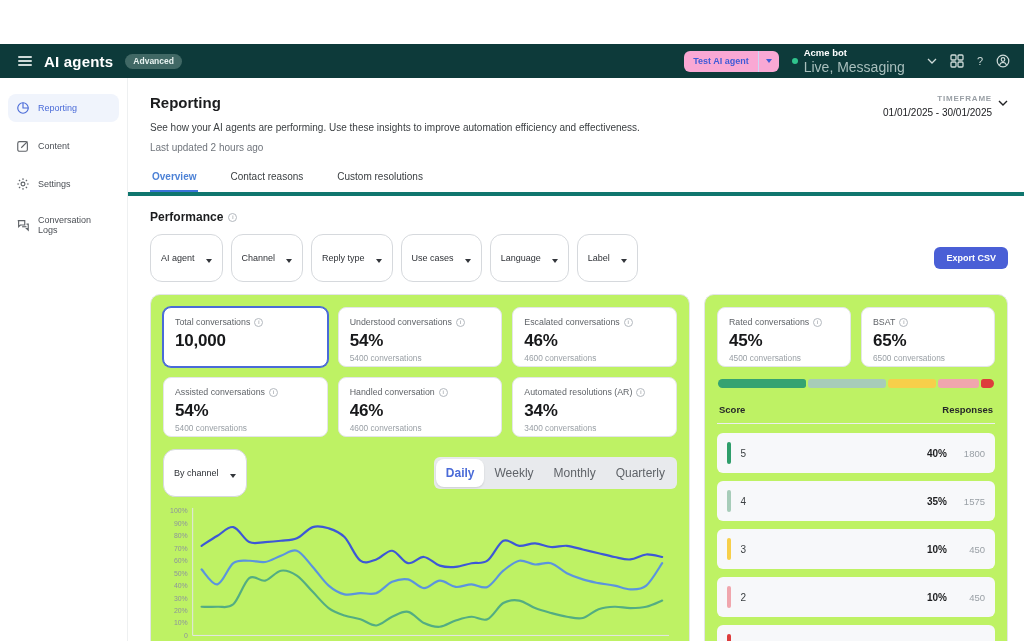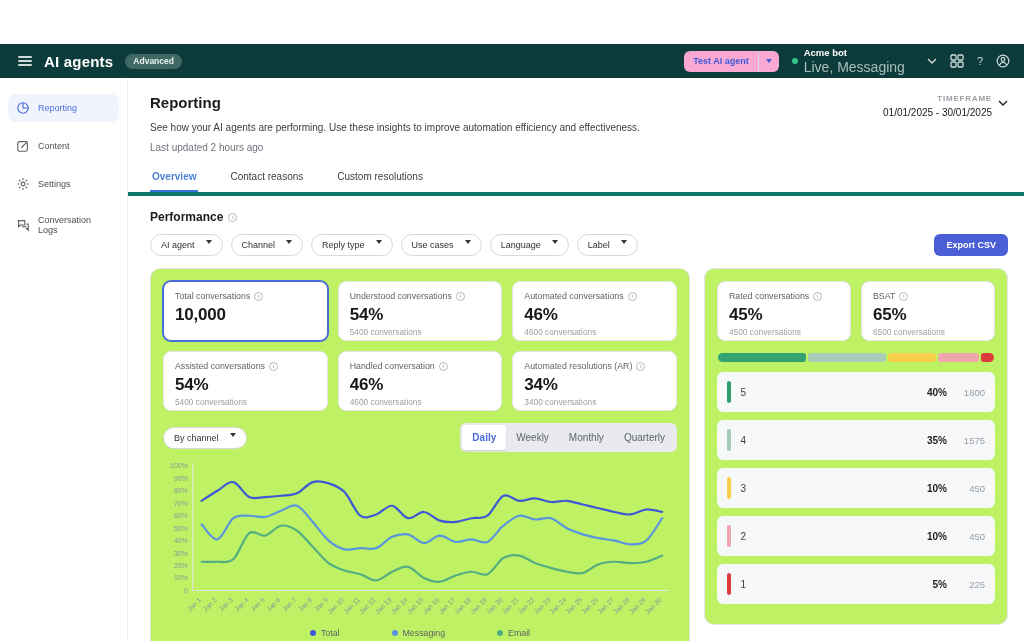--- a/index.html
+++ b/index.html
@@ -51,40 +51,40 @@
   .tab.active { color:#4d82d6; font-weight:700; border-bottom-color:#3b74d9; }
 
   
   .perf { padding:14px 16px 0 22px; }
   .perf-head { display:flex; align-items:center; gap:5px; }
   .perf-title { font-size:12px; font-weight:700; color:#1b1c1e; }
   .info { width:9px; height:9px; border:1px solid #b4b9bf; border-radius:50%; display:inline-flex; align-items:center; justify-content:center; color:#8a8f96; flex:0 0 auto; }
   .info::after { content:"i"; font-size:6px; line-height:1; }
   .filter-row { display:flex; align-items:center; margin-top:10px; }
   .filters { display:flex; gap:8px; flex:1; }
-  .fbtn { display:flex; align-items:flex-start; gap:11px; border:1px solid #d6d9dd; border-radius:12px; background:#fff; padding:5px 10px; font-size:9px; color:#2f3237; cursor:pointer; }
+  .fbtn { display:flex; align-items:flex-end; gap:11px; border:1px solid #d6d9dd; border-radius:12px; background:#fff; padding:18px 10px; font-size:9px; color:#2f3237; cursor:pointer; }
   .fbtn .tri { border-top-color:#33363b; }
   .export-btn { background:#4a5fd6; color:#fff; font-size:9px; font-weight:700; border:none; border-radius:6px; padding:6px 12px; cursor:pointer; }
 
   .cards { display:flex; gap:14px; margin-top:12px; align-items:flex-start; }
   .card { background:#bef264; border:1px solid #e3e5e8; border-radius:10px; padding:12px; }
   .card.left { width:540px; flex:0 0 auto; }
   .card.right { flex:1 1 auto; }
 
   .metric-grid { display:grid; grid-template-columns:repeat(3,1fr); gap:10px; }
   .metric-grid.two { grid-template-columns:repeat(2,1fr); }
   .mbox { border:1px solid #e3e5e8; border-radius:8px; padding:9px 11px; height:60px; cursor:pointer; background:#fff; }
   .mbox.selected { border-color:#4a6bd8; box-shadow:0 0 0 1px #4a6bd8; }
   .mlabel { display:flex; align-items:center; gap:4px; font-size:8.8px; color:#5f6368; white-space:nowrap; }
   .mvalue { font-size:17px; font-weight:700; color:#17181a; margin-top:4px; letter-spacing:-.2px; }
   .msub { font-size:8.3px; color:#9aa0a6; margin-top:2px; }
 
   .chart-controls { display:flex; justify-content:space-between; align-items:center; margin-top:12px; }
   .toggle { display:flex; background:#e8eaed; border-radius:6px; padding:2px; }
-  .tseg { font-size:10px; color:#5f6368; padding:7px 10px; border-radius:3px; cursor:pointer; }
+  .tseg { font-size:12px; color:#5f6368; padding:7px 10px; border-radius:8px; cursor:pointer; }
   .tseg.active { background:#fff; color:#4a6bd8; font-weight:700; box-shadow:0 1px 2px rgba(0,0,0,.12); }
   .chart-wrap { margin-top:6px; }
   .legend { display:flex; justify-content:center; gap:52px; margin-top:0; }
   .litem { display:flex; align-items:center; gap:5px; font-size:8.8px; color:#5f6368; cursor:pointer; }
   .ldot { width:6px; height:6px; border-radius:50%; }
 
   .dist-bar { display:flex; gap:2px; height:9px; margin:12px 1px 10px; }
   .dist-seg { border-radius:3px; }
   .dist-seg:first-child { border-radius:5px 3px 3px 5px; }
   .dist-seg:last-child { border-radius:3px 5px 5px 3px; }
@@ -262,21 +262,21 @@
               <div class="mbox">
                 <div class="mlabel">
                     <span>Understood conversations</span>
                     <span class="info"></span>
                   </div>
                 <div class="mvalue">54%</div>
                 <div class="msub">5400 conversations</div>
               </div>
               <div class="mbox">
                 <div class="mlabel">
-                    <span>Automated conversations</span>
+                    <span>Escalated conversations</span>
                     <span class="info"></span>
                   </div>
                 <div class="mvalue">46%</div>
                 <div class="msub">4600 conversations</div>
               </div>
               <div class="mbox">
                 <div class="mlabel">
                     <span>Assisted conversations</span>
                     <span class="info"></span>
                   </div>
@@ -402,20 +402,24 @@
             </div>
 
             <div class="dist-bar">
                 <span class="dist-seg" style="flex: 33 1 0%; background: rgb(53, 163, 113);"></span>
                 <span class="dist-seg" style="flex: 29 1 0%; background: rgb(167, 204, 185);"></span>
                 <span class="dist-seg" style="flex: 18 1 0%; background: rgb(247, 207, 74);"></span>
                 <span class="dist-seg" style="flex: 15 1 0%; background: rgb(240, 166, 173);"></span>
                 <span class="dist-seg" style="flex: 5 1 0%; background: rgb(221, 60, 60);"></span>
               </div>
 
+            <div class="score-head">
+              <span>Score</span>
+              <span>Responses</span>
+            </div>
 
             <div class="score-rows">
               <div class="srow">
                 <span class="sbar" style="background: rgb(47, 158, 107);"></span>
                 <span class="sval">5</span>
                 <span class="spct">40%</span>
                 <span class="scount">1800</span>
               </div>
               <div class="srow">
                 <span class="sbar" style="background: rgb(167, 204, 185);"></span>

